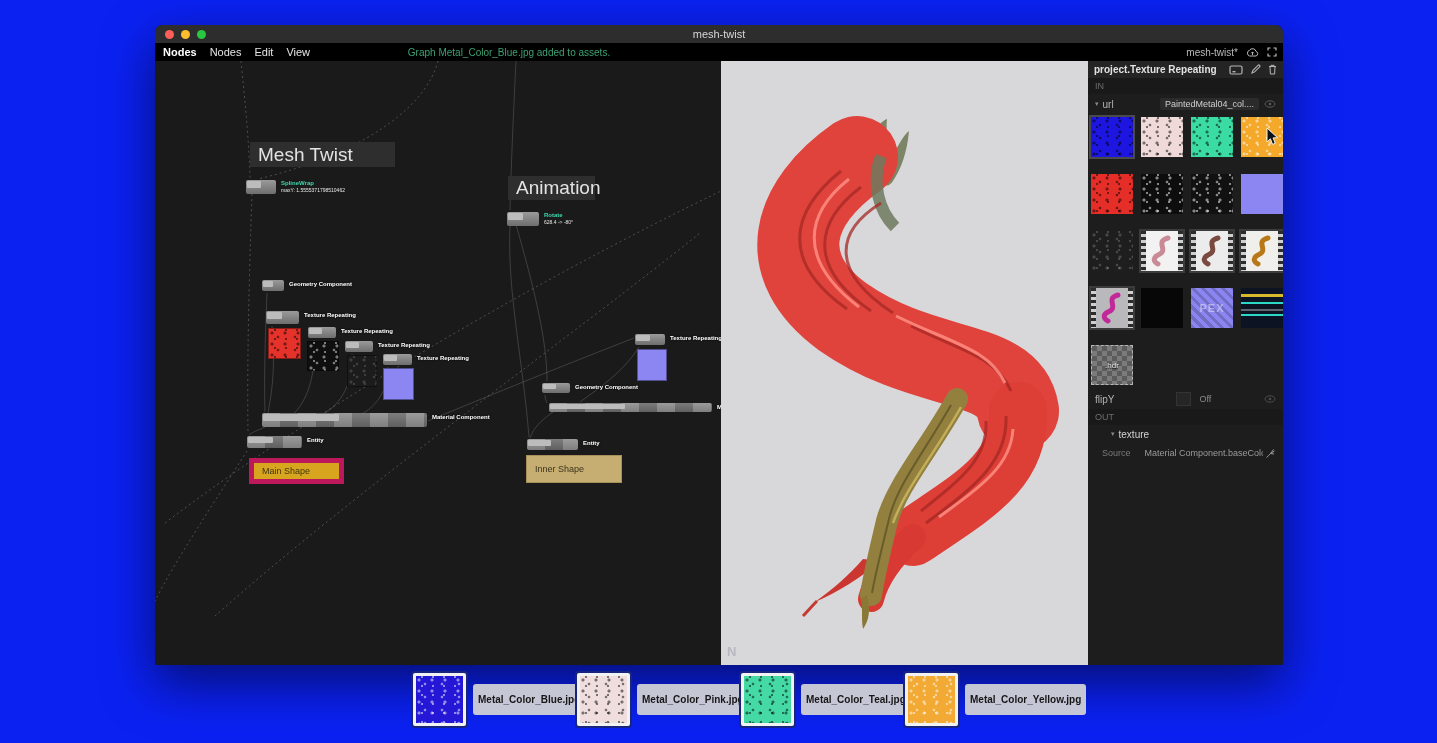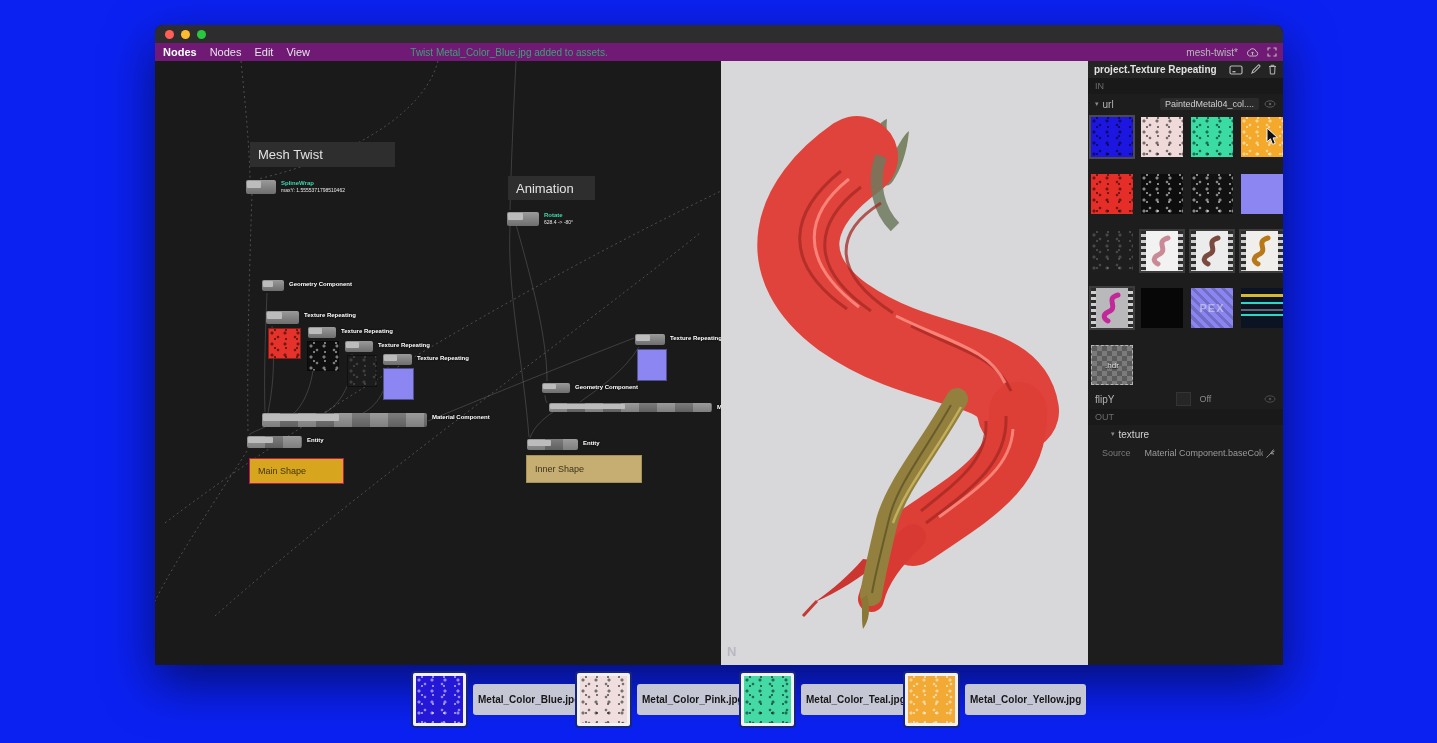--- a/index.html
+++ b/index.html
@@ -6,34 +6,34 @@
     font-family:"Liberation Sans","DejaVu Sans",sans-serif;}
   .desktop{position:absolute;inset:0;background:#0b21f2;}
   
   .window{position:absolute;left:155px;top:25px;width:1128px;height:640px;
     border-radius:8px 8px 2px 2px;overflow:hidden;background:#181818;
     box-shadow:0 18px 50px rgba(0,0,10,.55);}
   .titlebar{position:relative;height:18px;background:#2d2d2d;display:flex;align-items:center;}
   .tl{width:9px;height:9px;border-radius:50%;margin-left:7px;}
   .tl.red{background:#ff5f57;margin-left:10px;} .tl.yel{background:#febc2e;} .tl.grn{background:#28c840;}
   .win-title{position:absolute;left:0;right:0;text-align:center;font-size:11px;color:#d6d6d6;}
-  .menubar{position:relative;height:18px;background:#701a75;display:flex;align-items:center;color:#e4e4e4;font-size:11px;}
+  .menubar{position:relative;height:18px;background:#000000;display:flex;align-items:center;color:#e4e4e4;font-size:11px;}
   .menu-items{display:flex;gap:13px;margin-left:8px;z-index:2;}
   .menu-items span{cursor:default;}
   .menu-items span:first-child{font-weight:bold;color:#fff;}
   .statusmsg{position:absolute;left:0;right:420px;text-align:center;color:#3da173;font-size:10px;}
   .docstate{position:absolute;right:6px;display:flex;align-items:center;gap:8px;color:#b9b9b9;font-size:10px;}
   .docstate svg{display:block;}
   .content{position:relative;display:flex;height:604px;}
   
   .graph{position:relative;width:566px;height:604px;background:#1a1a1a;overflow:hidden;}
   #wires{position:absolute;inset:0;}
   .gcomment{position:absolute;background:#2e2e2e;color:#e3e3e3;display:flex;align-items:center;
-    padding-left:8px;font-size:13px;box-sizing:border-box;}
-  .gcomment.gold{background:#d8a51f;color:#42370e;font-size:9px;border:1px solid #be185d;text-align:right;}
+    padding-left:8px;font-size:19px;box-sizing:border-box;}
+  .gcomment.gold{background:#d8a51f;color:#42370e;font-size:9px;border:5px solid #be185d;text-align:right;}
   .gcomment.tan{background:#c6ae73;color:#3c3418;font-size:9px;border:1px solid #a79158;}
   .gnode{position:absolute;background:linear-gradient(#9a9a9a,#6e6e6e);border-radius:2px;}
   .gnode.wide{background:linear-gradient(#8b8b8b,#6a6a6a);
     background-image:repeating-linear-gradient(90deg,rgba(255,255,255,.14)0 18px,rgba(0,0,0,.10)18px 36px),linear-gradient(#8b8b8b,#6a6a6a);}
   .gnode .port{position:absolute;left:1px;top:1px;width:46%;height:52%;background:#bcbcbc;border-radius:1px;}
   .gnode-label{position:absolute;left:calc(100% + 5px);top:1px;white-space:nowrap;
     font-size:6px;font-weight:bold;color:#fff;text-shadow:0 0 2px #000;}
   .nlabel{position:absolute;left:calc(100% + 5px);top:0;white-space:nowrap;line-height:7px;}
   .nlabel .t{display:block;font-size:6px;font-weight:bold;color:#3fd6ad;}
   .nlabel .v{display:block;font-size:5px;color:#e8e8e8;}
@@ -99,30 +99,31 @@
 <body>
 
 <div class="desktop">
 
   <div class="window">
 
     <div class="titlebar">
       <span class="tl red"></span>
       <span class="tl yel"></span>
       <span class="tl grn"></span>
+      <div class="win-title">mesh-twist</div>
     </div>
 
     <div class="menubar">
       <div class="menu-items" id="menu-items">
           <span>Nodes</span>
           <span>Nodes</span>
           <span>Edit</span>
           <span>View</span>
         </div>
-      <div class="statusmsg">Twist Metal_Color_Blue.jpg added to assets.</div>
+      <div class="statusmsg">Graph Metal_Color_Blue.jpg added to assets.</div>
       <div class="docstate">
         <span>mesh-twist*</span>
         <svg width="13" height="9" viewBox="0 0 13 9">
           <path d="M3.5 8 A3 3 0 0 1 3.5 2.3 A3.6 3.6 0 0 1 10 3.4 A2.4 2.4 0 0 1 10 8 Z" fill="none" stroke="#b9b9b9" stroke-width="1"></path>
           <path d="M6.5 7 L6.5 4 M5.3 5.2 L6.5 3.9 L7.7 5.2" stroke="#b9b9b9" stroke-width="1" fill="none"></path>
         </svg>
         <svg width="10" height="10" viewBox="0 0 10 10">
           <path d="M1 3.6 L1 1 L3.6 1 M6.4 1 L9 1 L9 3.6 M9 6.4 L9 9 L6.4 9 M3.6 9 L1 9 L1 6.4" fill="none" stroke="#b9b9b9" stroke-width="1.2"></path>
         </svg>
       </div>
@@ -153,21 +154,21 @@
             <path d="M390,334 C390,337 391,340 392,342"></path>
             <path d="M398,351 C385,360 378,368 375,377"></path>
             <path d="M273,360 C340,332 420,300 479,277"></path>
             <path d="M360,160 C380,230 392,280 392,320"></path>
           </g>
         </svg>
         <div id="graph-layer">
             <div class="gcomment " style="left: 95px; top: 81px; width: 145px; height: 25px;">Mesh Twist</div>
             <div class="gcomment " style="left: 353px; top: 115px; width: 87px; height: 24px;">Animation</div>
             <div class="gcomment gold" style="left: 94px; top: 397px; width: 95px; height: 26px;">Main Shape</div>
-            <div class="gcomment tan" style="left: 371px; top: 394px; width: 116px; height: 28px;">Inner Shape</div>
+            <div class="gcomment tan" style="left: 371px; top: 394px; width: 96px; height: 28px;">Inner Shape</div>
             <div class="gnode" style="left: 91px; top: 119px; width: 30px; height: 14px;">
               <div class="port"></div>
               <div class="nlabel">
                 <span class="t">SplineWrap</span>
                 <span class="v">maxY: 1.5555371798510462</span>
               </div>
             </div>
             <div class="gnode" style="left: 352px; top: 151px; width: 32px; height: 14px;">
               <div class="port"></div>
               <div class="nlabel">

